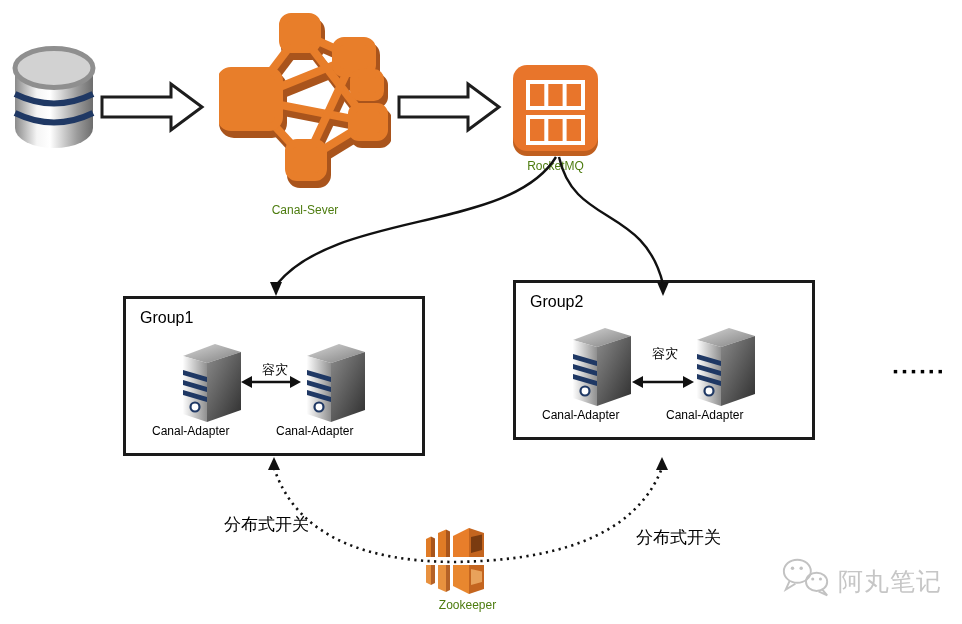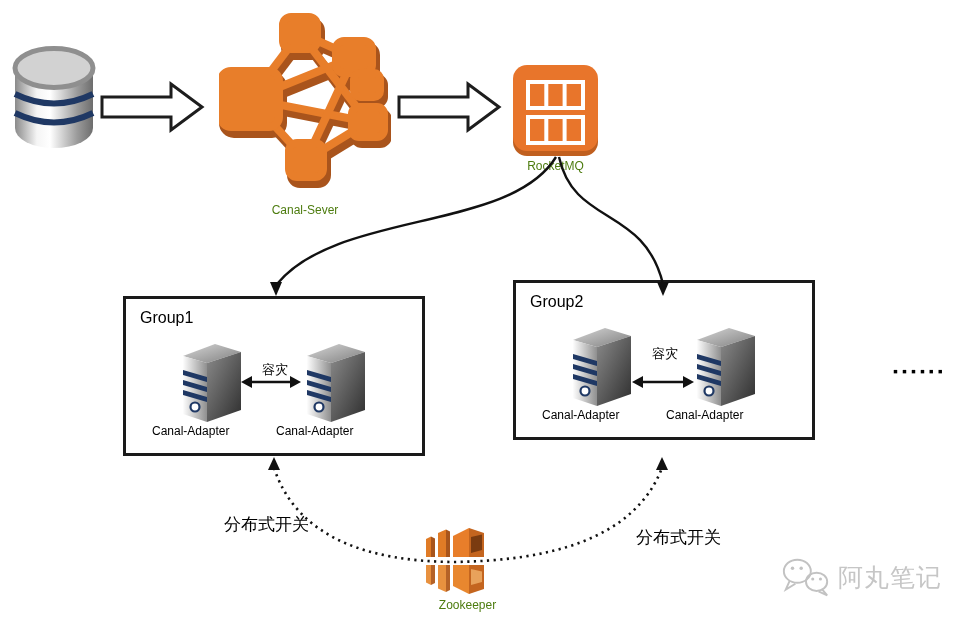--- a/index.html
+++ b/index.html
@@ -28,21 +28,21 @@
   .towerB{left:180px}
   .adapter-label{position:absolute;top:125px;width:122px;font-size:12px;}
   .adapterA{left:26px}
   .adapterB{left:150px}
   .failover-label{position:absolute;left:119px;top:62px;width:60px;text-align:center;font-size:13px}
   #dots{left:893px;top:363px;font-size:14px;letter-spacing:4px;font-weight:bold;z-index:2;white-space:nowrap}
   #zookeeper-icon{left:423px;top:524px;z-index:6}
   #zookeeper-label{left:420px;top:599px;width:95px}
   #switch-label-left{left:224px;top:513px;width:90px}
   #switch-label-right{left:636px;top:526px;width:90px}
-  #watermark{left:780px;top:556px;display:flex;align-items:center;gap:6px;z-index:2;
+  #watermark{left:780px;top:556px;display:flex;align-items:flex-end;gap:6px;z-index:2;
     color:var(--watermark,#c6c6c6);filter:drop-shadow(1px 1px 0 rgba(255,255,255,.95))}
   #watermark-text{font-size:25px;letter-spacing:1px;text-shadow:1px 1px 0 #fff}
 </style>
 </head>
 <body>
 
 <svg width="0" height="0" style="position:absolute" aria-hidden="true">
   <defs>
     <linearGradient id="gFront" x1="0" y1="0" x2="1" y2="0">
       <stop offset="0" stop-color="#fdfdfd"></stop>

